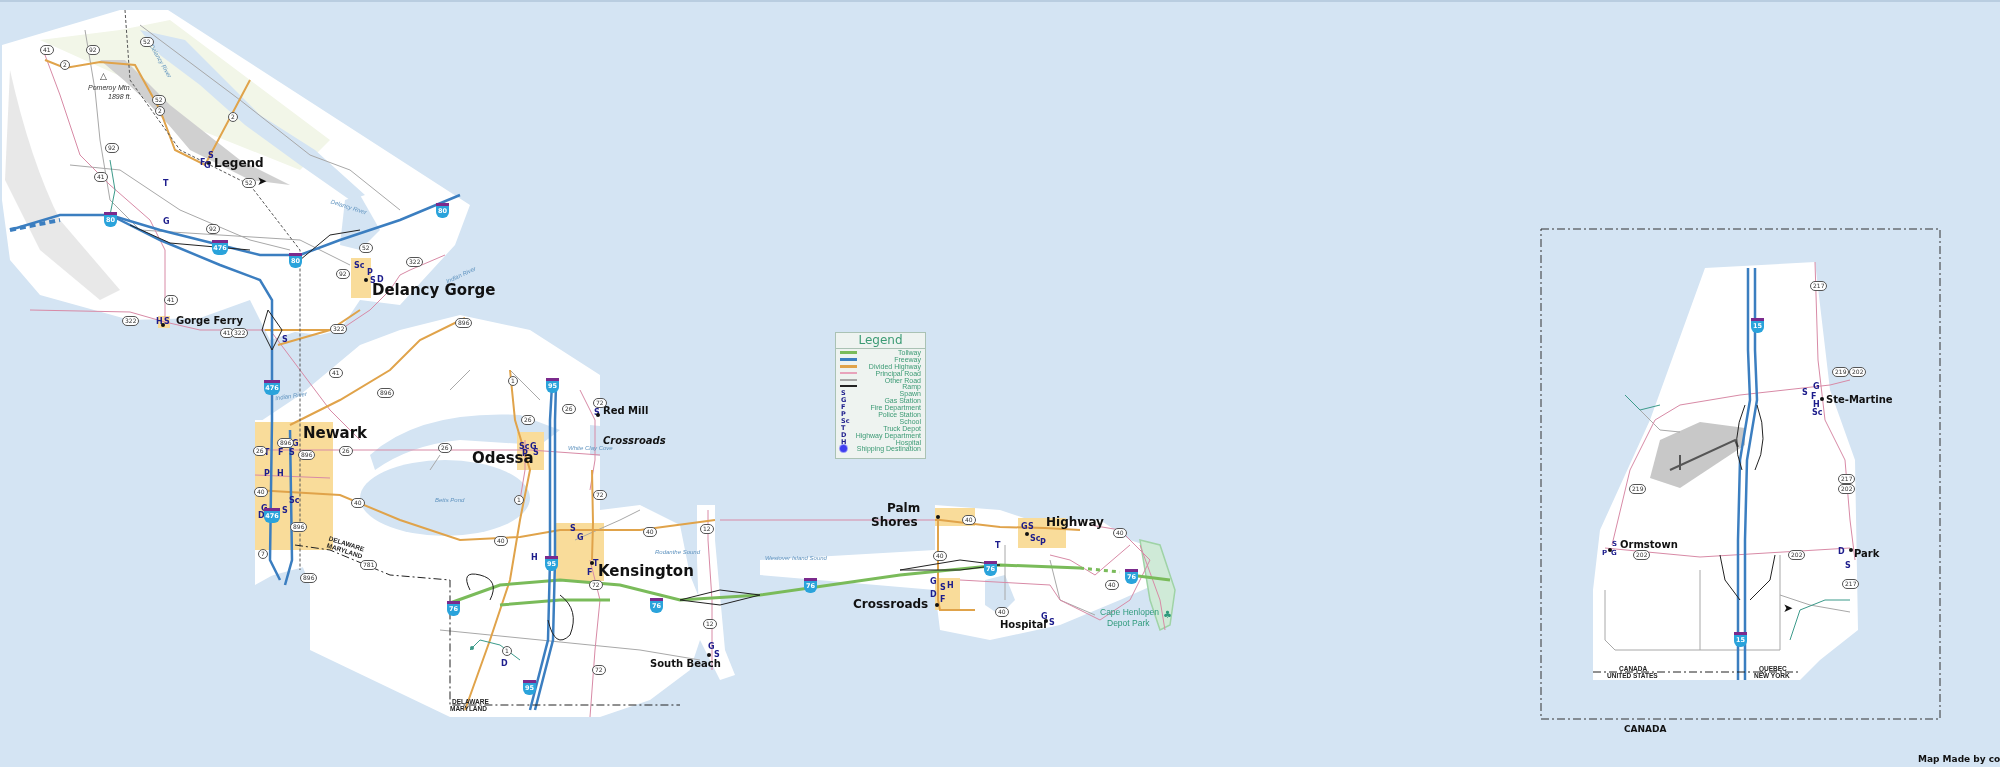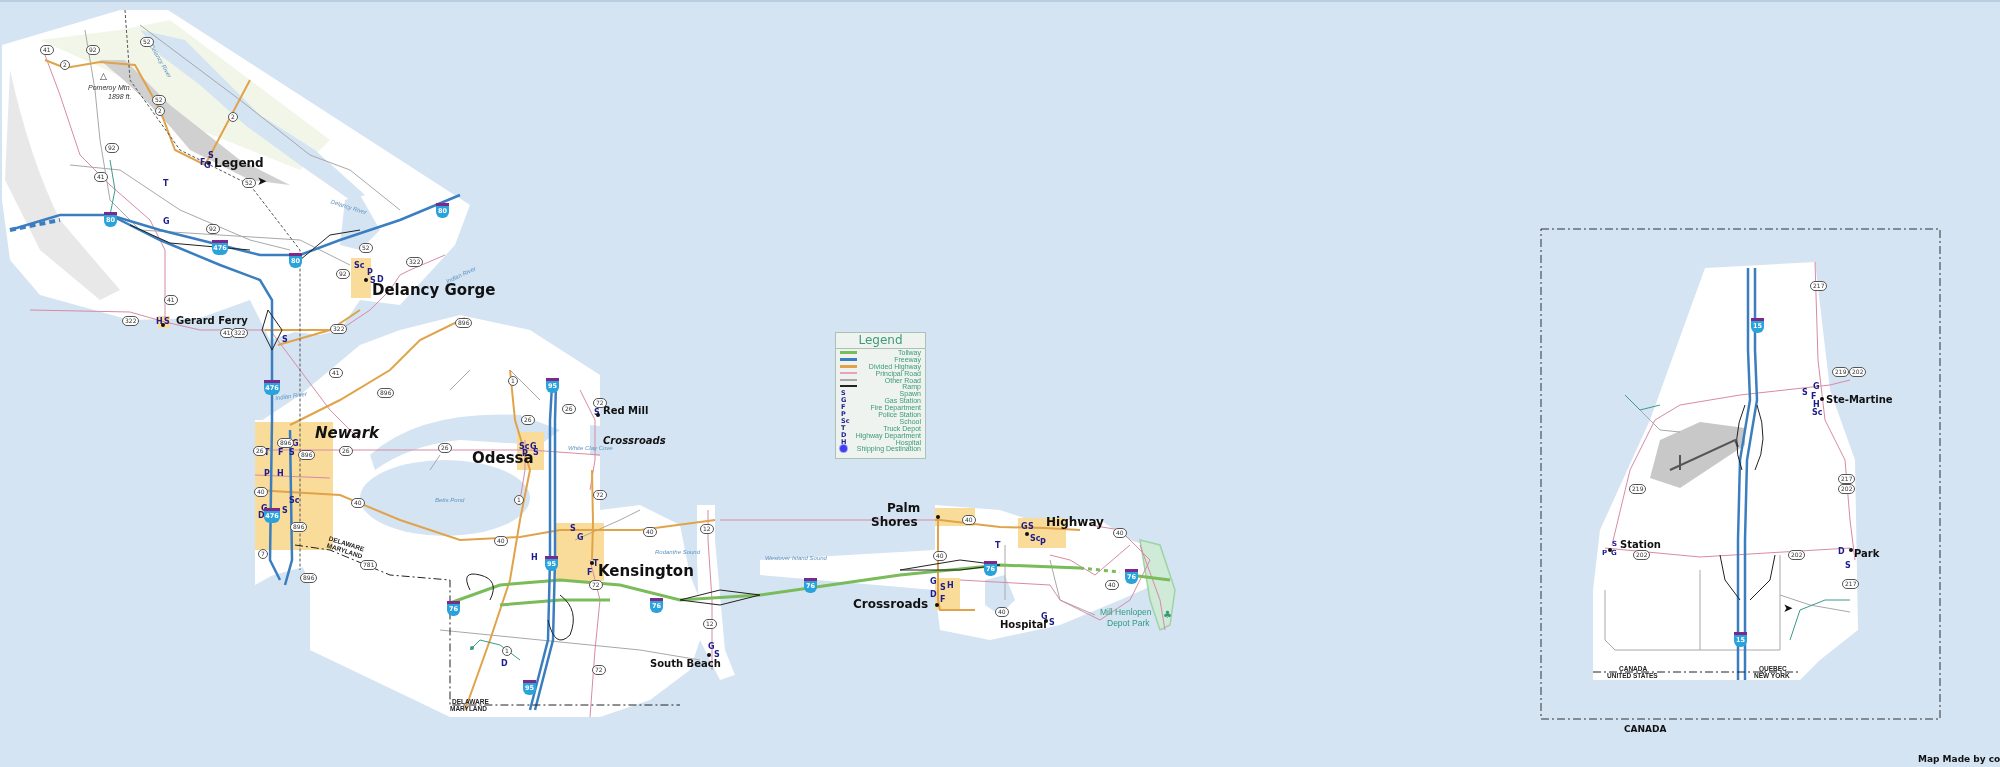--- a/index.html
+++ b/index.html
@@ -160,48 +160,48 @@
     <path d="M1625,395 L1640,410 L1660,405"></path>
     <path d="M1790,640 L1800,610 L1825,600 L1850,600"></path>
   </g>
   <circle cx="472" cy="648" r="2" fill="#3b9a8a"></circle>
 
 </svg>
 
 <div class="lbl town-mid" style="left:214px;top:157px;">Legend</div>
 <div class="dot" style="left:207px;top:161px;"></div>
 <div class="lbl town-big" style="left:372px;top:283px;">Delancy Gorge</div>
-<div class="lbl town-sm" style="left:176px;top:316px;">Gerard Ferry</div>
-<div class="lbl town-big" style="left:315px;top:426px;font-style:italic;">Newark</div>
+<div class="lbl town-sm" style="left:176px;top:316px;">Gorge Ferry</div>
+<div class="lbl town-big" style="left:303px;top:426px;">Newark</div>
 <div class="lbl town-big" style="left:472px;top:451px;">Odessa</div>
 <div class="lbl town-sm" style="left:603px;top:406px;">Red Mill</div>
 <div class="lbl town-sm" style="left:603px;top:436px;font-style:italic;">Crossroads</div>
 <div class="lbl town-big" style="left:598px;top:564px;">Kensington</div>
 <div class="lbl town-sm" style="left:650px;top:659px;">South Beach</div>
 <div class="lbl town-mid" style="left:887px;top:502px;">Palm</div>
 <div class="lbl town-mid" style="left:871px;top:516px;">Shores</div>
 <div class="lbl town-mid" style="left:1046px;top:516px;">Highway</div>
 <div class="lbl town-mid" style="left:853px;top:598px;">Crossroads</div>
 <div class="lbl town-sm" style="left:1000px;top:620px;">Hospital</div>
 <div class="lbl town-sm" style="left:1826px;top:395px;">Ste-Martine</div>
-<div class="lbl town-sm" style="left:1620px;top:540px;">Station</div>
+<div class="lbl town-sm" style="left:1620px;top:540px;">Ormstown</div>
 <div class="lbl town-sm" style="left:1854px;top:549px;">Park</div>
 
 <div class="lbl water" style="left:88px;top:84px;font-size:7px;color:#333;">Pomeroy Mtn.</div>
 <div class="lbl water" style="left:108px;top:93px;font-size:7px;color:#333;">1898 ft.</div>
 <div class="lbl" style="left:100px;top:72px;font-size:9px;color:#333;">△</div>
 <div class="lbl water" style="left:142px;top:58px;transform:rotate(60deg);">Delancy River</div>
 <div class="lbl water" style="left:330px;top:204px;transform:rotate(18deg);">Delancy River</div>
 <div class="lbl water" style="left:445px;top:272px;transform:rotate(-25deg);">Indian River</div>
 <div class="lbl water" style="left:275px;top:393px;transform:rotate(-8deg);">Indian River</div>
 <div class="lbl water" style="left:435px;top:497px;">Betts Pond</div>
 <div class="lbl water" style="left:568px;top:445px;">White Clay Cove</div>
 <div class="lbl water" style="left:655px;top:549px;">Rodanthe Sound</div>
 <div class="lbl water" style="left:765px;top:555px;">Westover Island Sound</div>
-<div class="lbl park" style="left:1100px;top:607px;">Mill Henlopen</div>
+<div class="lbl park" style="left:1100px;top:607px;">Cape Henlopen</div>
 <div class="lbl park" style="left:1107px;top:618px;">Depot Park</div>
 <div class="lbl" style="left:1163px;top:610px;color:#2f9a7c;font-size:10px;">♣</div>
 
 <div class="lbl border-lbl" style="left:328px;top:541px;transform:rotate(18deg);">DELAWARE</div>
 <div class="lbl border-lbl" style="left:326px;top:548px;transform:rotate(18deg);">MARYLAND</div>
 <div class="lbl border-lbl" style="left:452px;top:699px;">DELAWARE</div>
 <div class="lbl border-lbl" style="left:450px;top:706px;">MARYLAND</div>
 <div class="lbl border-lbl" style="left:1619px;top:666px;">CANADA</div>
 <div class="lbl border-lbl" style="left:1607px;top:673px;">UNITED STATES</div>
 <div class="lbl border-lbl" style="left:1759px;top:666px;">QUEBEC</div>

